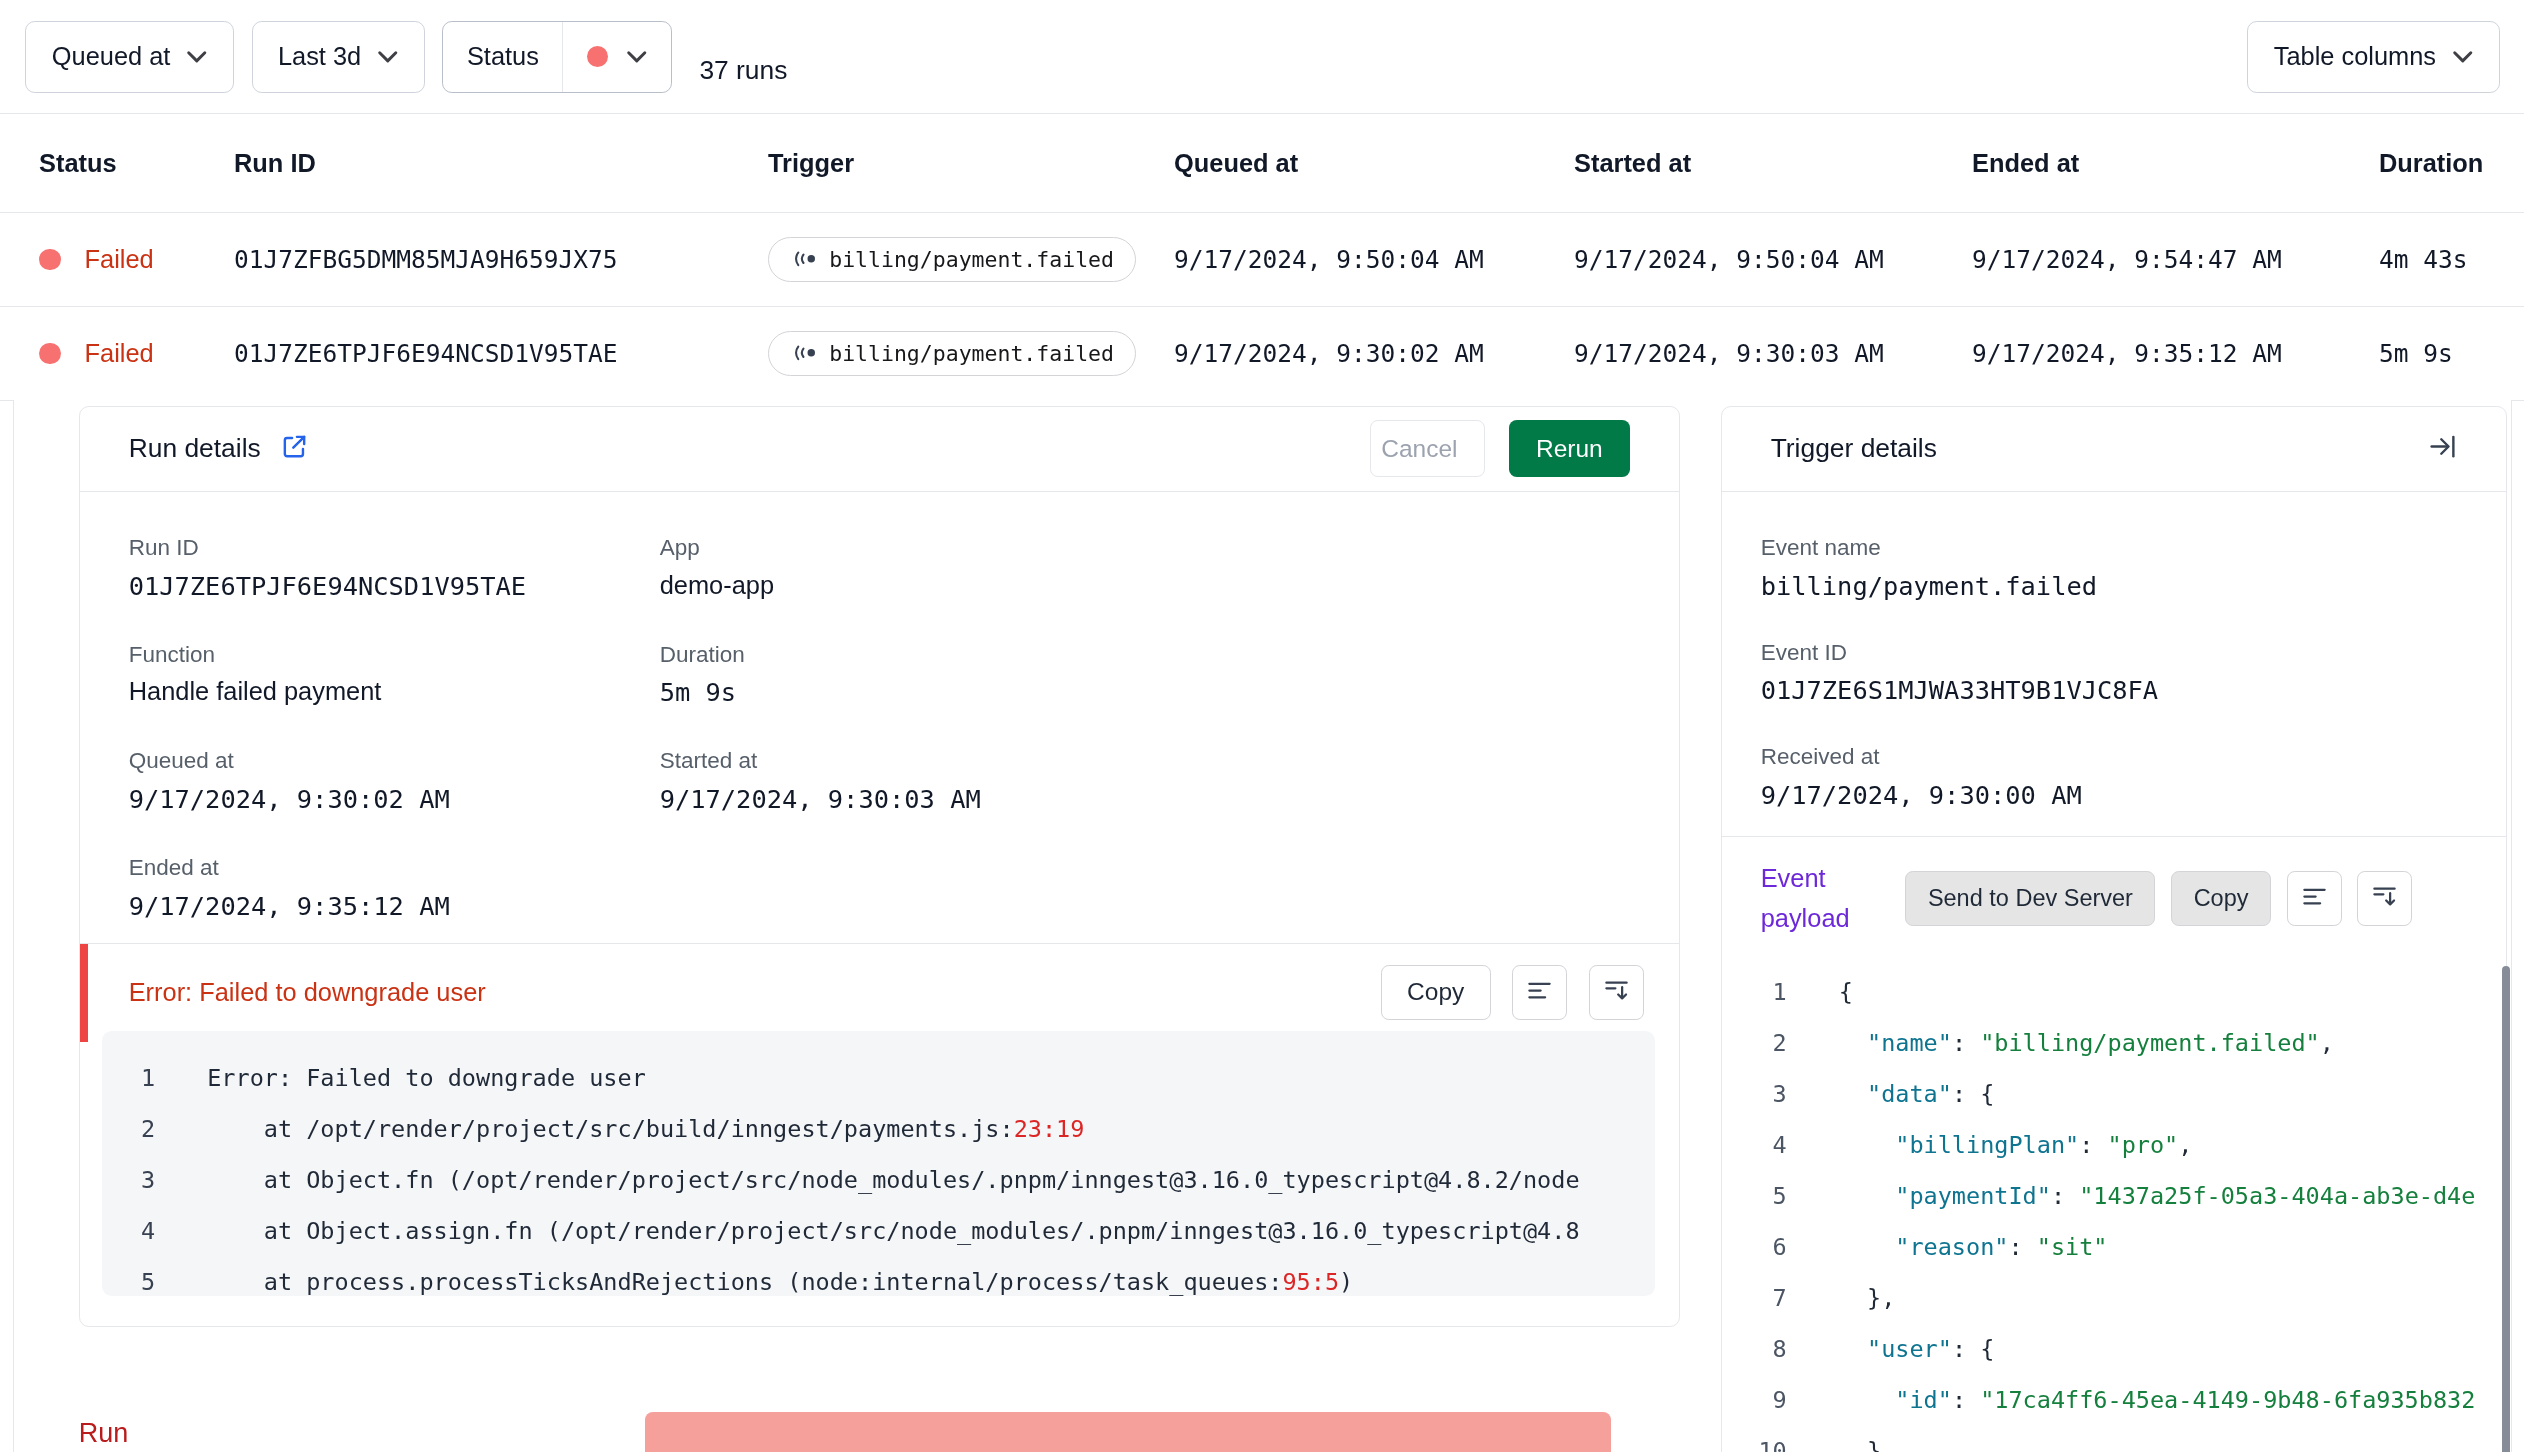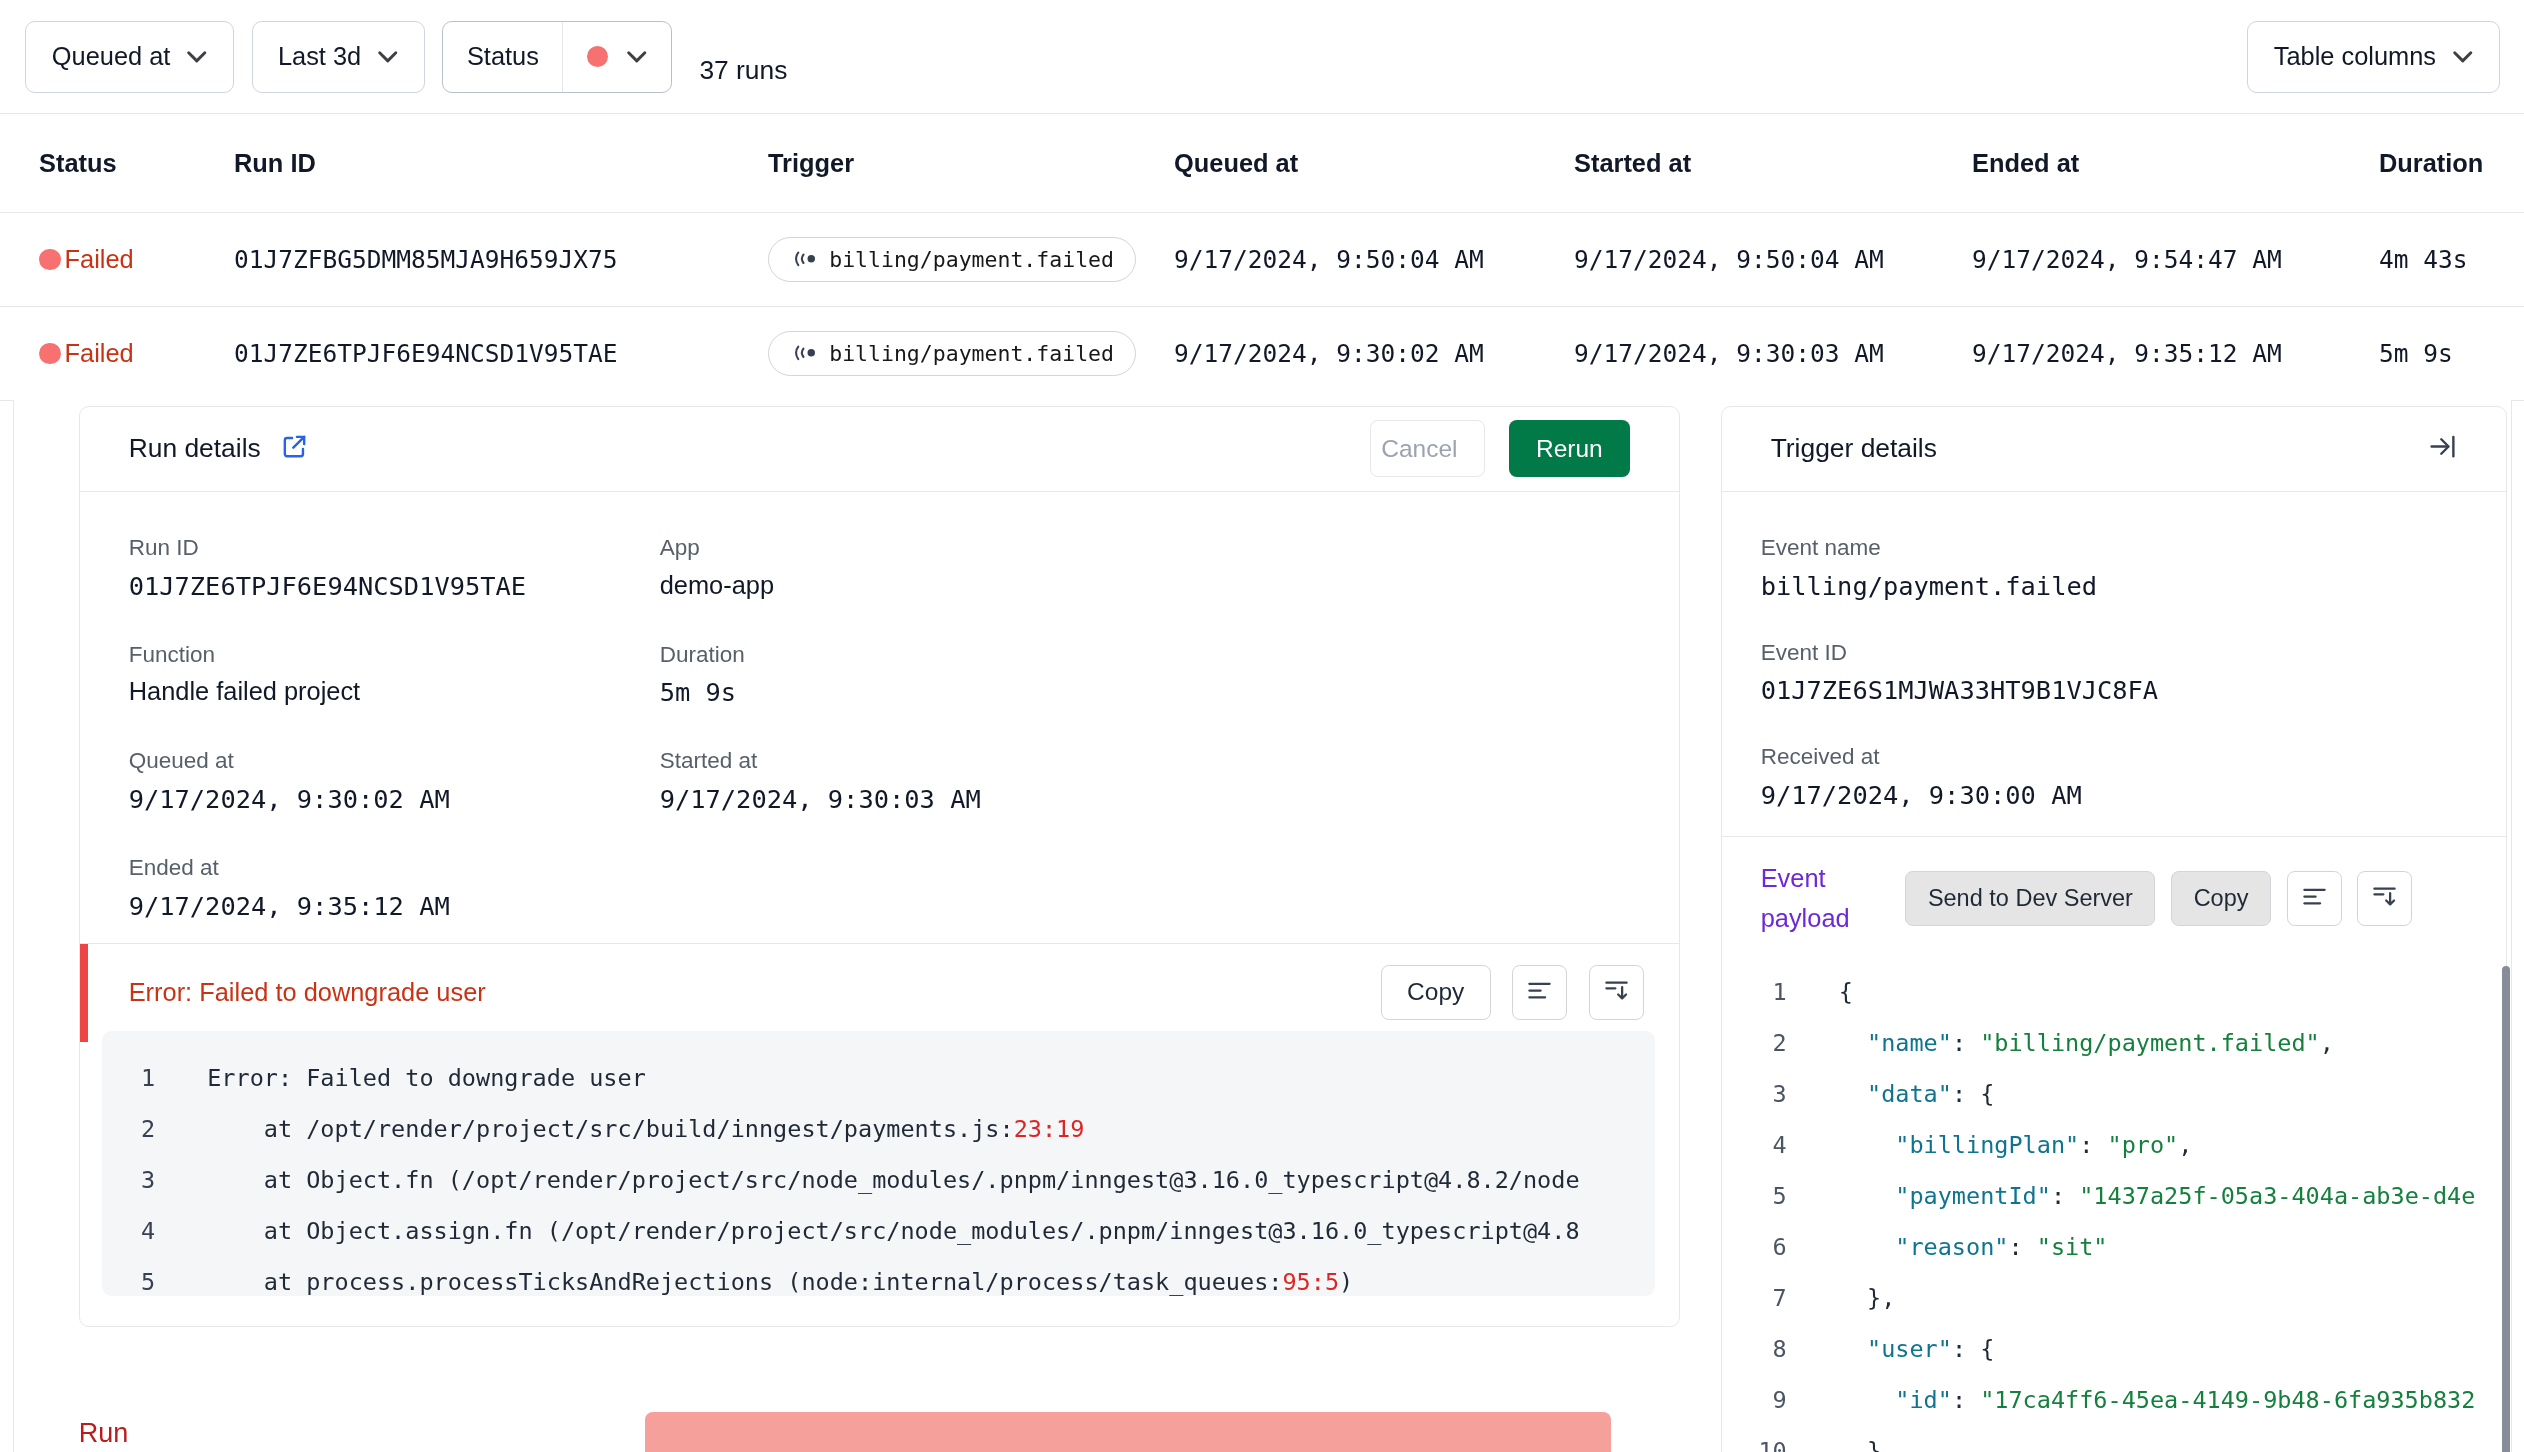--- a/index.html
+++ b/index.html
@@ -27,21 +27,21 @@
   
   .runs-table { --cols:195px 534px 406px 400px 398px 407px 145px; }
   .t-header {
     display:grid; grid-template-columns:var(--cols); padding-left:39px; align-items:center;
     height:99px; font-size:25.4px; font-weight:600; color:#111827; border-bottom:1px solid #e5e7eb;
   }
   .t-row {
     display:grid; grid-template-columns:var(--cols); padding-left:39px; align-items:center;
     height:94px; border-bottom:1px solid #e5e7eb; font-size:24.5px; cursor:pointer; background:#fff;
   }
-  .status-cell { display:flex; align-items:center; gap:4px; color:#ca3214; font-size:25.4px; }
+  .status-cell { display:flex; align-items:center; gap:24px; color:#ca3214; font-size:25.4px; }
   .trigger-pill {
     display:inline-flex; align-items:center; gap:11.7px; height:45px; padding:0 21.5px;
     border:1px solid #d4d4d8; border-radius:978px; font-size:21.5px; color:#18181b; background:#fff; width:fit-content;
     font-family:"DejaVu Sans Mono","Liberation Mono",monospace;
   }
 
   
   .details { position:absolute; top:400px; left:12.7px; right:12.7px; bottom:0; border-left:1px solid #e5e7eb; border-right:1px solid #e5e7eb; overflow:hidden; background:#fff; }
 
   .card { position:absolute; border:1px solid #e5e7eb; border-radius:9.8px; background:#fff; }
@@ -220,21 +220,21 @@
       <div class="field">
         <div class="label">Run ID</div>
         <div class="value mono">01J7ZE6TPJF6E94NCSD1V95TAE</div>
       </div>
       <div class="field">
         <div class="label">App</div>
         <a class="value link">demo-app</a>
       </div>
       <div class="field">
         <div class="label">Function</div>
-        <a class="value link">Handle failed project</a>
+        <a class="value link">Handle failed payment</a>
       </div>
       <div class="field">
         <div class="label">Duration</div>
         <div class="value mono">5m 9s</div>
       </div>
       <div class="field">
         <div class="label">Queued at</div>
         <div class="value mono">9/17/2024, 9:30:02 AM</div>
       </div>
       <div class="field">

